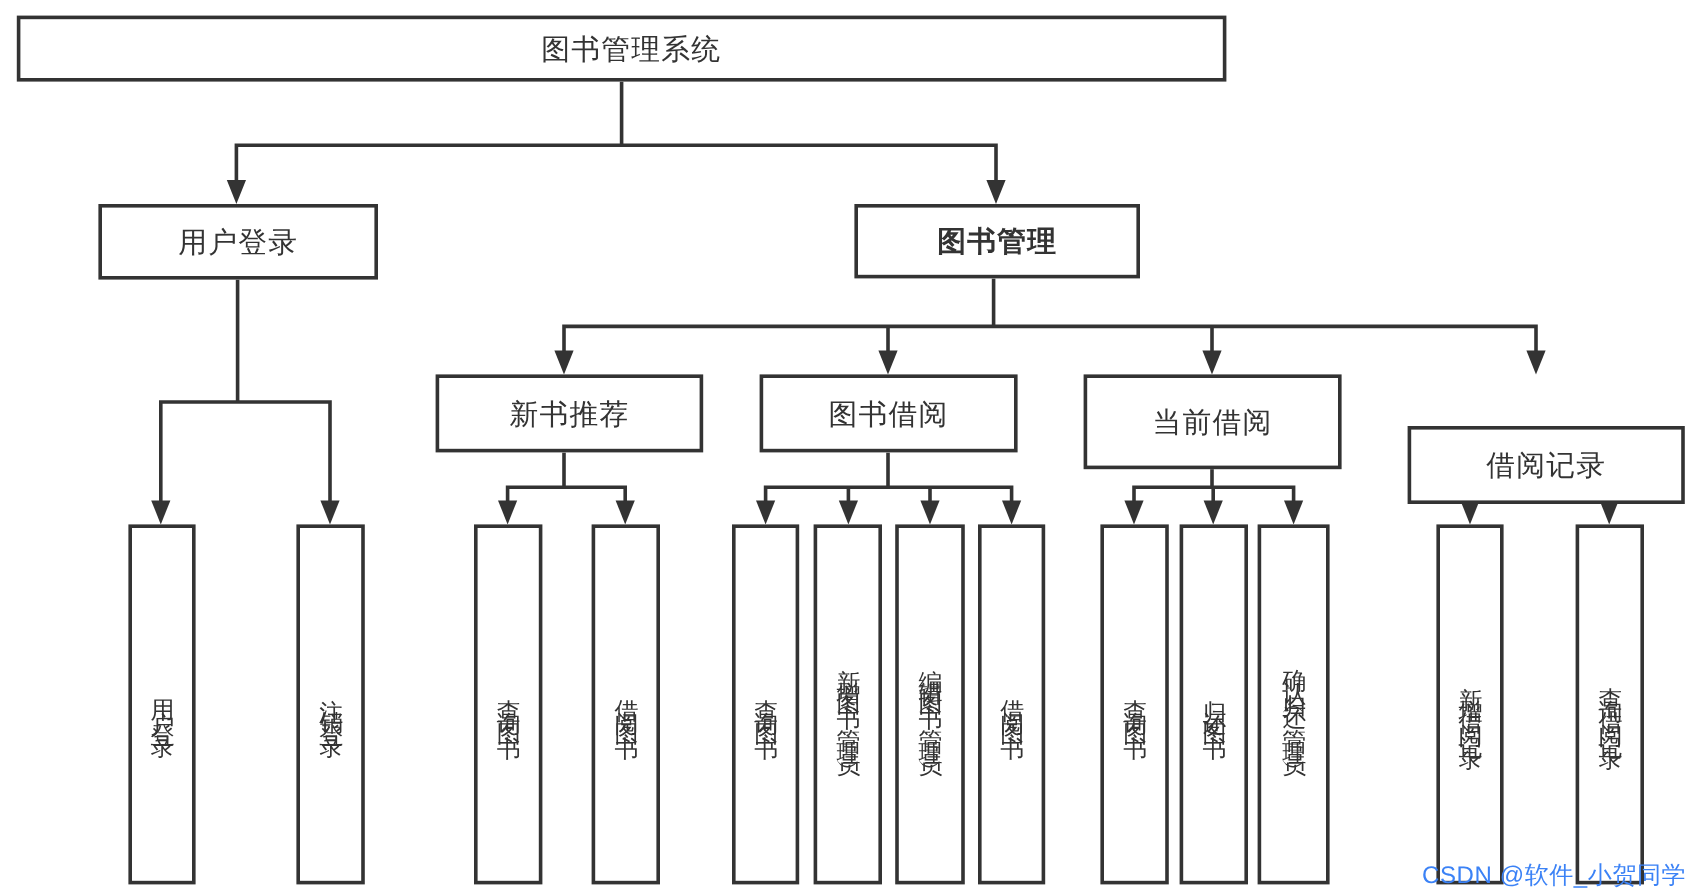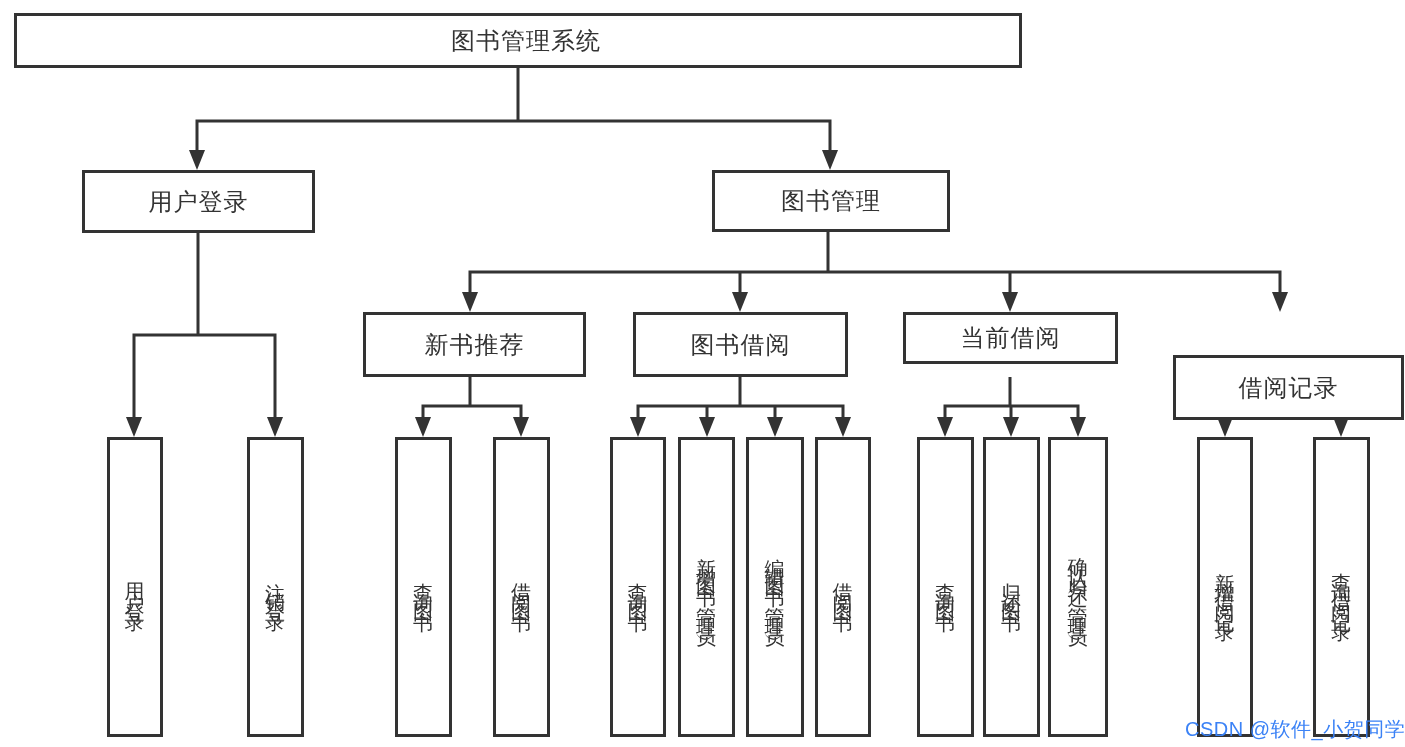--- a/index.html
+++ b/index.html
@@ -14,25 +14,25 @@
   }
   .hlabel{font-size:24px;letter-spacing:1px;white-space:nowrap;color:#333;}
   .vlabel{
     writing-mode:vertical-rl;text-orientation:mixed;
     font-size:20px;letter-spacing:10px;line-height:1;white-space:nowrap;color:#333;
   }
   
   .n-root{left:14px;top:13px;width:1008px;height:55px;padding-left:16px;}
   
   .n-login{left:82px;top:170px;width:233px;height:63px;}
-  .n-mgmt{left:712px;top:170px;width:238px;height:62px;}
+  .n-mgmt{left:712px;top:170px;width:238px;height:62px;font-weight:bold;}
   
   .n-newbook{left:363px;top:312px;width:223px;height:65px;}
   .n-borrow{left:633px;top:312px;width:215px;height:65px;}
-  .n-current{left:903px;top:312px;width:215px;height:52px;}
+  .n-current{left:903px;top:312px;width:215px;height:79px;}
   .n-records{left:1173px;top:312px;width:231px;height:65px;margin-top:43px;}
   
   .leaf{top:437px;height:300px;}
   .n-l1{left:107px;width:56px;}
   .n-l2{left:247px;width:57px;}
   .n-l3{left:395px;width:57px;}
   .n-l4{left:493px;width:57px;}
   .n-l5{left:610px;width:56px;}
   .n-l6{left:678px;width:57px;}
   .n-l7{left:746px;width:58px;}

